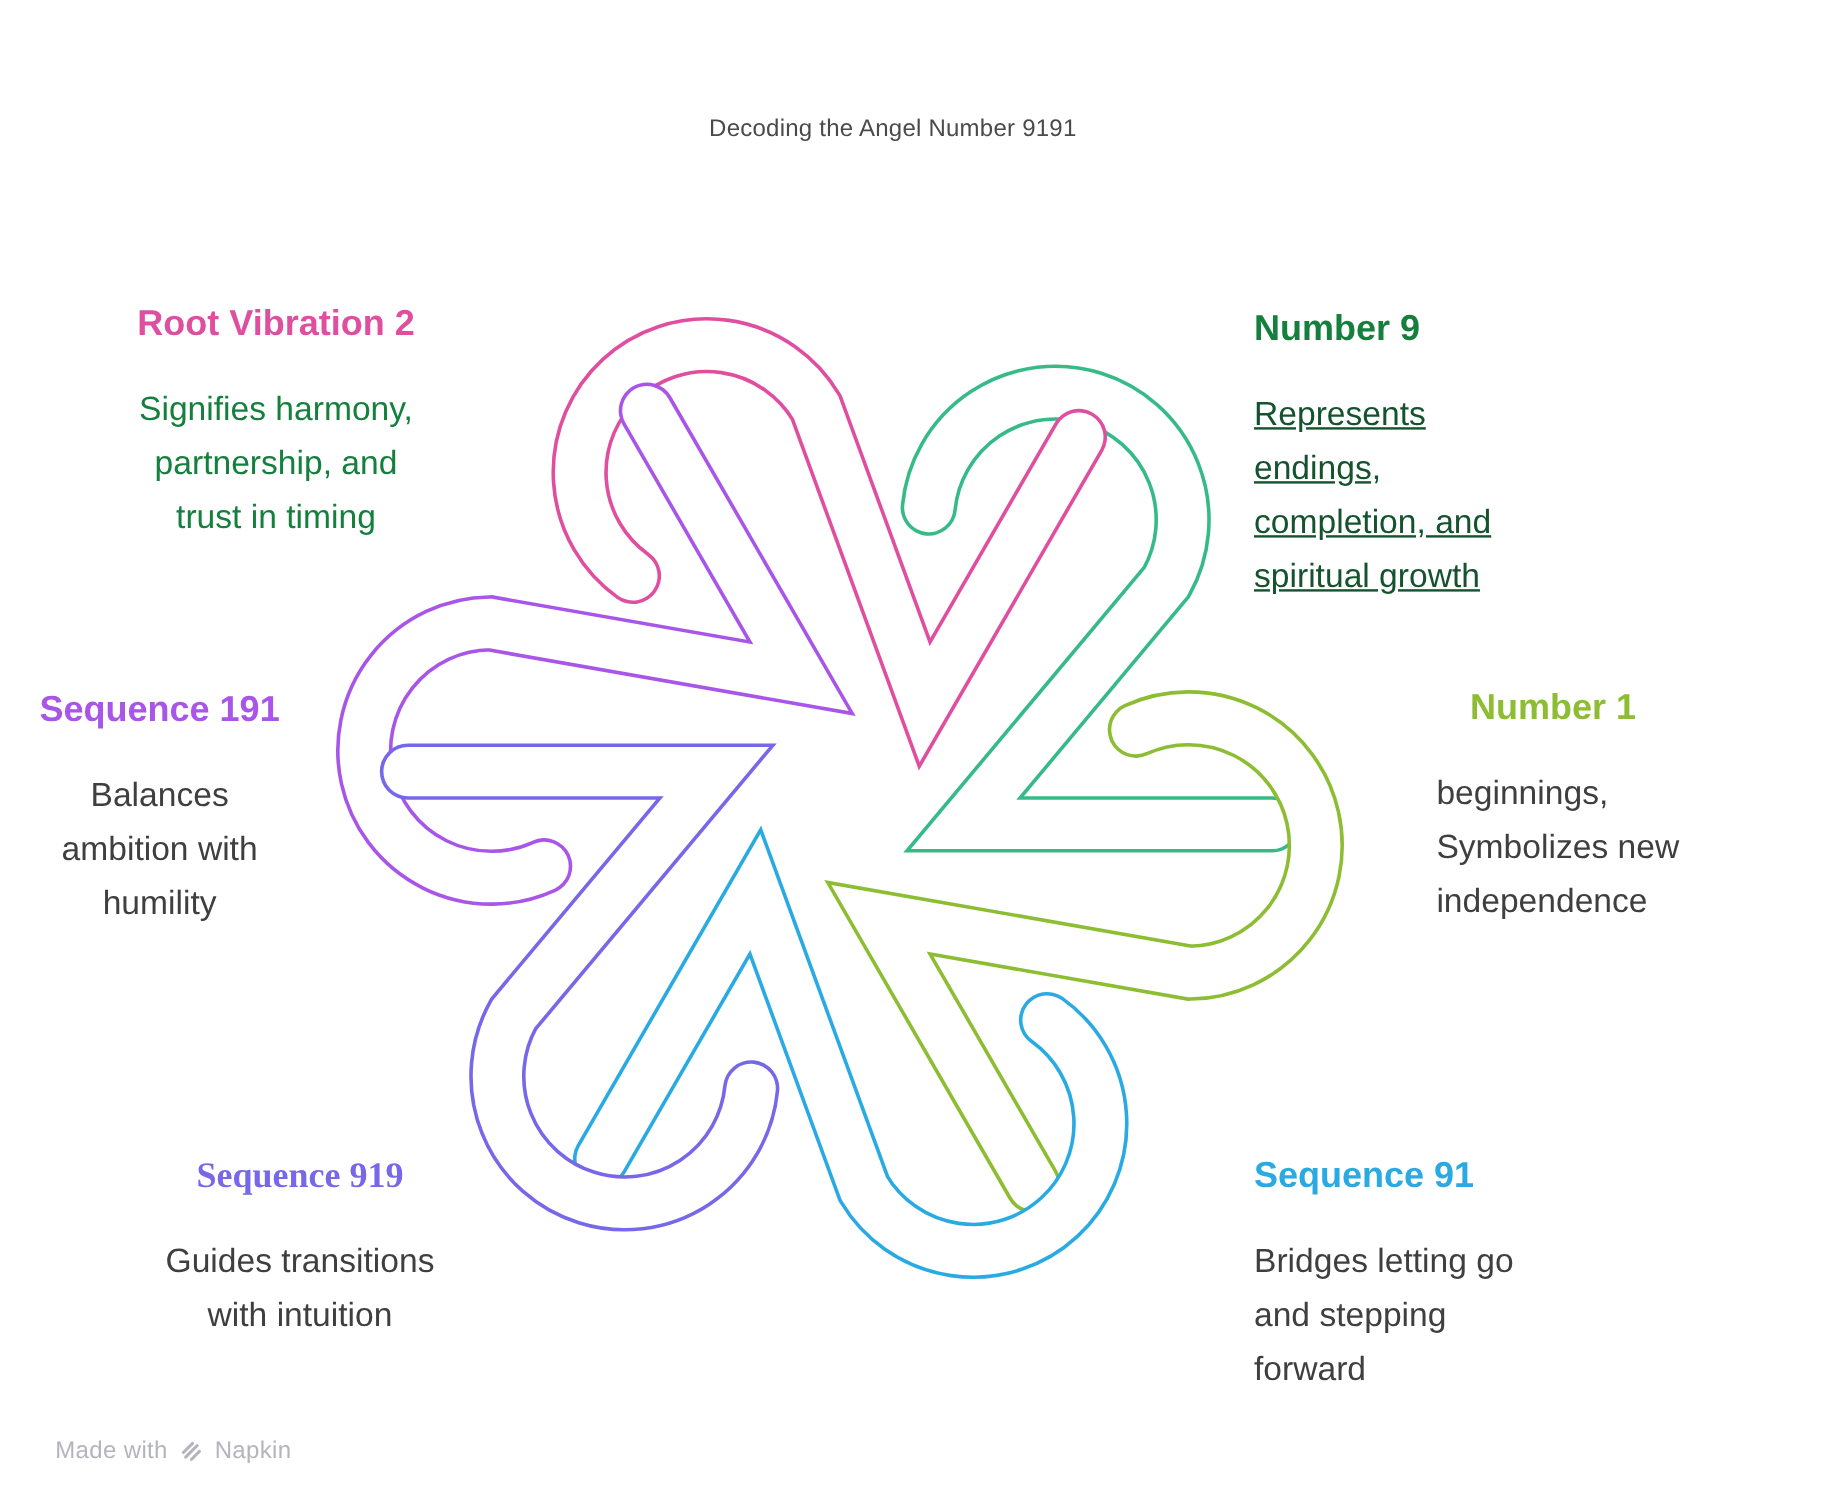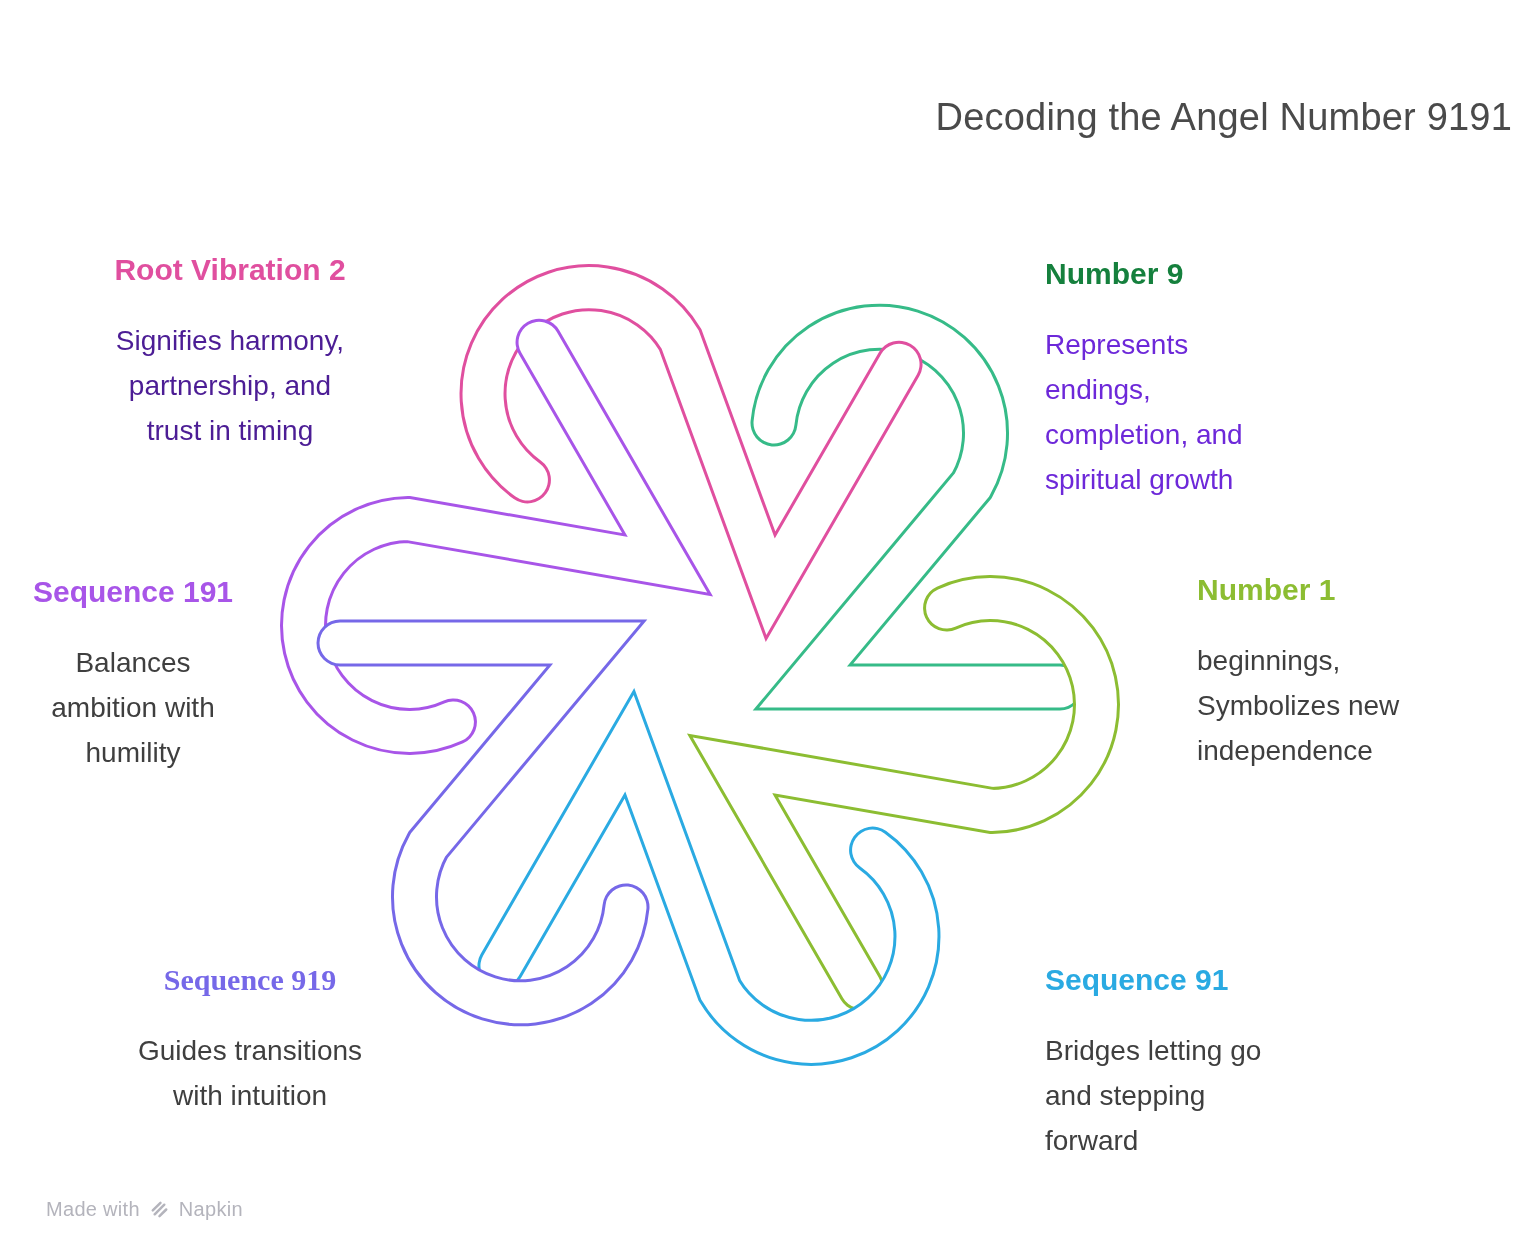--- a/index.html
+++ b/index.html
@@ -1,20 +1,20 @@
 <!DOCTYPE html>
 <html><head>
 <meta charset="utf-8">
 <style>
   html,body{margin:0;padding:0;background:#ffffff;}
   #page{position:relative;width:1536px;height:1259px;background:#ffffff;overflow:hidden;
         font-family:"Liberation Sans", sans-serif;}
 
-  .title{position:absolute;top:96px;left:0;width:1488px;text-align:right;
-         font-size:38px;letter-spacing:0.2px;padding-left:24px;}
+  .title{position:absolute;top:96px;left:0;width:1488px;text-align:center;
+         font-size:20px;letter-spacing:0.2px;}
 
   .knot{position:absolute;left:0;top:0;}
   .tube-outline{fill:none;stroke-width:47px;stroke-linecap:round;stroke-linejoin:miter;stroke-miterlimit:4;}
   .tube-fill{fill:none;stroke:#ffffff;stroke-width:41px;stroke-linecap:round;stroke-linejoin:miter;stroke-miterlimit:4;}
 
   .sec{position:absolute;}
   .sec .h{font-size:30px;font-weight:bold;line-height:36px;margin:0 0 30px 0;}
   .sec .b{font-size:28px;line-height:45px;}
   .ta-r{text-align:center;}
   .s0{top:252px;right:1091px;width:430px;}
@@ -57,48 +57,48 @@
       <path class="tube-fill" d="M774 423 A106 106 0 1 1 972 485 L803 687 L1060 687"></path>
     </g>
     <g transform="rotate(180 700 665)">
       <path class="tube-outline" d="M774 423 A106 106 0 1 1 972 485 L803 687 L1060 687" stroke="#7668e8"></path>
       <path class="tube-fill" d="M774 423 A106 106 0 1 1 972 485 L803 687 L1060 687"></path>
     </g>
   </svg>
 
   <div class="sec s0 ta-r">
     <div class="h" style="color: rgb(224, 79, 159);">Root Vibration 2</div>
-    <div class="b" style="color: #4c1d95;">
+    <div class="b" style="color: #15803d;">
       <div>Signifies harmony,</div>
       <div>partnership, and</div>
       <div>trust in timing</div>
     </div>
   </div>
 
   <div class="sec s1">
     <div class="h" style="color: #15803d;">Number 9</div>
-    <div class="b" style="color: #6d28d9;">
+    <div class="b" style="color: #14532d; text-decoration: underline;">
       <div>Represents</div>
       <div>endings,</div>
       <div>completion, and</div>
       <div>spiritual growth</div>
     </div>
   </div>
 
   <div class="sec s2 ta-r">
     <div class="h" style="color: rgb(168, 85, 232);">Sequence 191</div>
     <div class="b" style="color: rgb(63, 63, 63);">
       <div>Balances</div>
       <div>ambition with</div>
       <div>humility</div>
     </div>
   </div>
 
   <div class="sec s3">
-    <div class="h" style="color: rgb(140, 189, 50);">Number 1</div>
+    <div class="h" style="color: rgb(140, 189, 50); margin-left: 28px;">Number 1</div>
     <div class="b" style="color: rgb(63, 63, 63);">
       <div>beginnings,</div>
       <div>Symbolizes new</div>
       <div>independence</div>
     </div>
   </div>
 
   <div class="sec s4 ta-r">
     <div class="h" style="color: rgb(118, 104, 232); font-family: Liberation Serif, serif;">Sequence 919</div>
     <div class="b" style="color: rgb(63, 63, 63); margin-top: 27px;">

